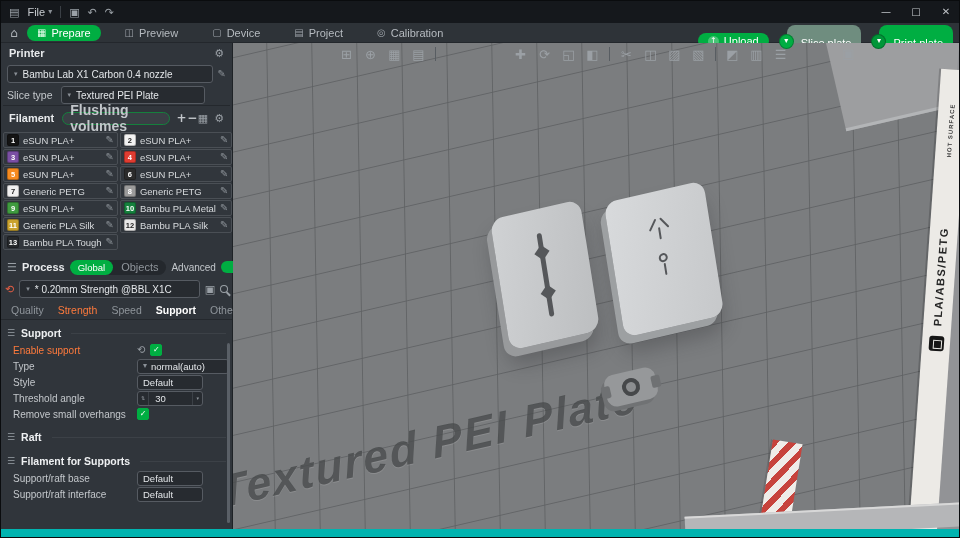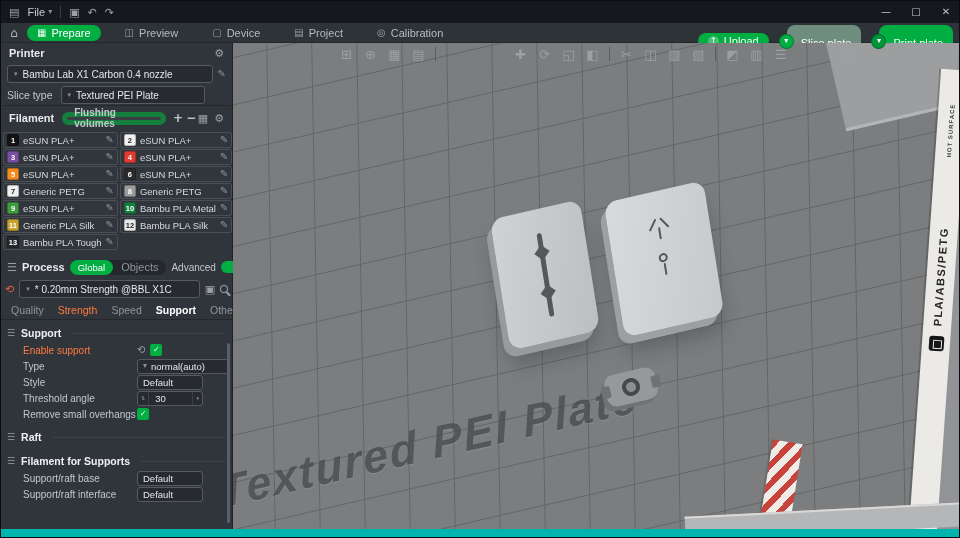--- a/index.html
+++ b/index.html
@@ -33,21 +33,21 @@
 .sidebar{position:absolute;left:0;top:42px;width:232px;height:488px;background:#30353b;border-right:1px solid #1e2226}
 .sec-head{display:flex;align-items:center;height:20px;padding:0 8px;color:#e8eaec;font-weight:bold;font-size:11px}
 .sec-head .gear{margin-left:auto;color:#9aa0a6;font-size:11px;cursor:pointer}
 .hr{height:1px;background:#24282d;margin:0 2px}
 .dd{display:flex;align-items:center;gap:5px;height:18px;background:#272b30;border:1px solid #565b62;border-radius:3px;padding:0 6px;font-size:10px;color:#e3e6e9;cursor:pointer;overflow:hidden;white-space:nowrap}
 .dd .caret{font-size:7px}
 .rowline{display:flex;align-items:center;padding:0 6px;height:20px}
 .lbl{color:#c3c7cb;font-size:10.5px}
 .editic{color:#8a9096;font-size:10px;cursor:pointer}
 
-.flush{height:13px;display:flex;align-items:center;padding:0 7px;border:5px solid #15803d;border-radius:7px;background:#3a3f45;color:#c3c7cb;font-size:10px;cursor:pointer}
+.flush{height:13px;display:flex;align-items:center;padding:0 7px;border:1px solid #15803d;border-radius:7px;background:#3a3f45;color:#c3c7cb;font-size:14px;cursor:pointer}
 .pm{width:14px;height:14px;display:flex;align-items:center;justify-content:center;color:#c3c7cb;font-size:12px;cursor:pointer}
 .fil-grid{display:grid;grid-template-columns:1fr 1fr;gap:1px 2px;padding:0 2px;margin-top:2px}
 .fil-row{display:flex;align-items:center;gap:4px;height:16px;background:#31363c;border:1px solid #4a4f55;border-radius:2px;padding:0 3px;cursor:pointer}
 .fil-badge{width:12px;height:12px;border-radius:2px;display:flex;align-items:center;justify-content:center;font-size:7.5px;font-weight:bold;flex:none;border:1px solid rgba(0,0,0,.25)}
 .fil-name{font-size:9.5px;color:#d7dadd;white-space:nowrap;overflow:hidden;flex:1}
 
 .proc-head{display:flex;align-items:center;gap:5px;height:22px;padding:0 6px}
 .proc-head .ttl{font-weight:bold;color:#e8eaec}
 .seg{display:flex;background:#24282d;border-radius:8px;height:15px;align-items:center}
 .seg .on{background:#00ae42;color:#fff;border-radius:8px;height:15px;display:flex;align-items:center;padding:0 8px;font-size:9.5px}
@@ -61,21 +61,21 @@
 .mag{position:relative;width:8px;height:8px;border:1.5px solid #9aa0a6;border-radius:50%;display:inline-block;cursor:pointer}
 .mag::after{content:"";position:absolute;width:5px;height:1.5px;background:#9aa0a6;transform:rotate(45deg);right:-4px;bottom:-2px}
 .subtabs{display:flex;gap:14px;align-items:center;height:20px;padding:0 10px;font-size:10.5px;color:#8f959b;border-bottom:1px solid #24282d}
 .subtabs .t-mod{color:#ff7a3c}
 .subtabs .t-act{color:#ffffff;font-weight:bold}
 .subtabs span{cursor:pointer}
 
 .p-head{display:flex;align-items:center;gap:6px;height:18px;padding:0 6px;color:#eef0f2;font-weight:bold;font-size:10.5px}
 .p-head .icon{color:#9aa0a6;font-size:9px}
 .p-head::after{content:"";flex:1;height:1px;background:#3c4147;margin-left:4px}
-.p-row{display:flex;align-items:center;height:16px;padding:0 0 0 22px}
+.p-row{display:flex;align-items:center;height:16px;padding:0 0 0 12px}
 .p-row .lbl{font-size:10px}
 .p-row .ctrl{position:absolute;left:136px;display:flex;align-items:center;gap:5px}
 .prel{position:relative}
 .chk{width:12px;height:12px;border-radius:2px;border:1px solid #6a6f76;background:#2a2e33;display:flex;align-items:center;justify-content:center;font-size:8px;color:#fff;cursor:pointer}
 .chk.on{background:#00ae42;border-color:#00ae42}
 .sm-dd{display:flex;align-items:center;gap:4px;height:15px;background:#272b30;border:1px solid #565b62;border-radius:3px;padding:0 5px;font-size:9.5px;color:#e3e6e9;cursor:pointer}
 .spin{display:flex;align-items:center;height:15px;background:#272b30;border:1px solid #565b62;border-radius:3px;font-size:9.5px;color:#e3e6e9}
 .spin .arrows{display:flex;flex-direction:column;justify-content:center;font-size:5px;color:#8f959b;padding:0 3px;border-right:1px solid #3c4147;height:100%;cursor:pointer}
 .spin .val{padding:0 6px;flex:1}
 .spin .unit{color:#8f959b;font-size:8px;padding-right:5px}

